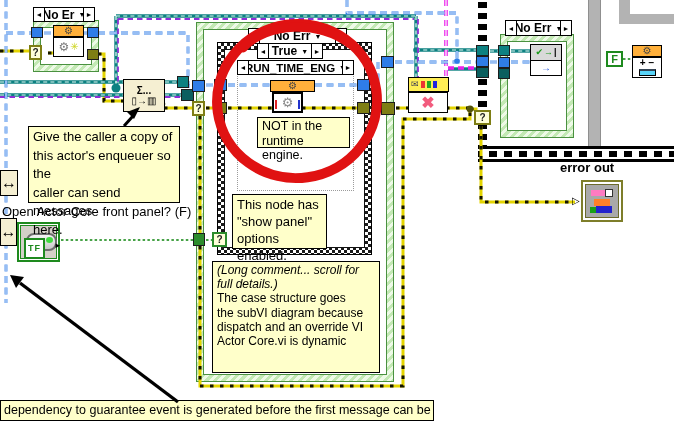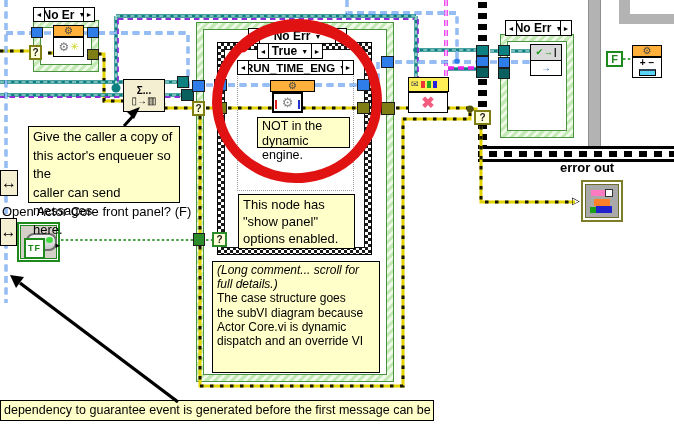--- a/index.html
+++ b/index.html
@@ -353,34 +353,34 @@
     </div>
 
   <div class="abs cmt" style="left:28px;top:126px;width:152px;height:77px">
     <div>Give the caller a copy of</div>
     <div>this actor's enqueuer so the</div>
     <div>caller can send messages</div>
     <div>here.</div>
   </div>
   <div class="abs cmt" style="left:257px;top:117px;width:93px;height:31px;line-height:14.5px;font-size:12.5px">
     <div>NOT in the</div>
-    <div>dynamic engine.</div>
-  </div>
-  <div class="abs cmt" style="left:238px;top:194px;width:117px;height:55px;line-height:17px">
+    <div>runtime engine.</div>
+  </div>
+  <div class="abs cmt" style="left:232px;top:194px;width:95px;height:55px;line-height:17px">
     <div>This node  has</div>
     <div>"show panel"</div>
     <div>options enabled.</div>
   </div>
   <div class="abs cmt" style="left:212px;top:261px;width:168px;height:112px;font-size:12px;line-height:14.2px">
     <div class="it">(Long comment... scroll for</div>
     <div class="it">full details.)</div>
     <div>The case structure goes</div>
     <div>the subVI diagram because</div>
+    <div>dispatch and an override VI</div>
     <div>Actor Core.vi is dynamic</div>
-    <div>dispatch and an override VI</div>
   </div>
   <div class="abs cmt" style="left:0;top:400px;width:434px;height:21px;font-size:12.5px;line-height:17px;overflow:hidden;white-space:nowrap;padding:1px 3px">dependency to guarantee event is generated before the first message can be sent</div>
 
   <svg width="674" height="433">
     <g>
       <ellipse cx="297" cy="101" rx="80" ry="77" fill="none" stroke="#e01212" stroke-width="10" stroke-linecap="round" transform="rotate(-8 297 101)"></ellipse>
       <path d="M243,48 C266,22 320,20 350,44" fill="none" stroke="#e01212" stroke-width="9" stroke-linecap="round"></path>
     </g>
     <g>
       <line x1="178" y1="402" x2="20" y2="283" stroke="#000" stroke-width="3.4"></line>

